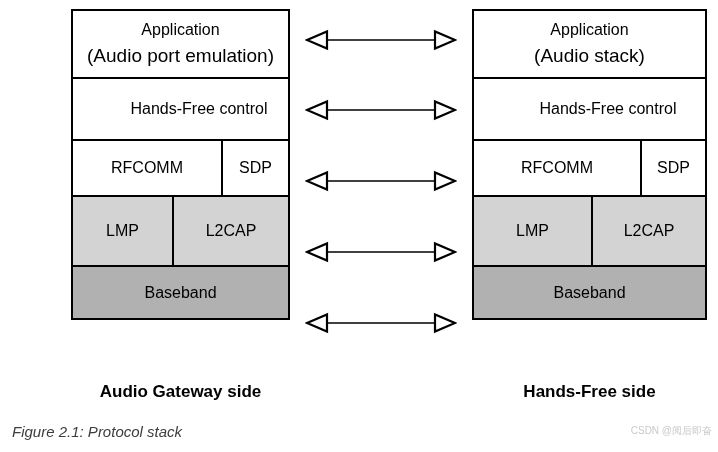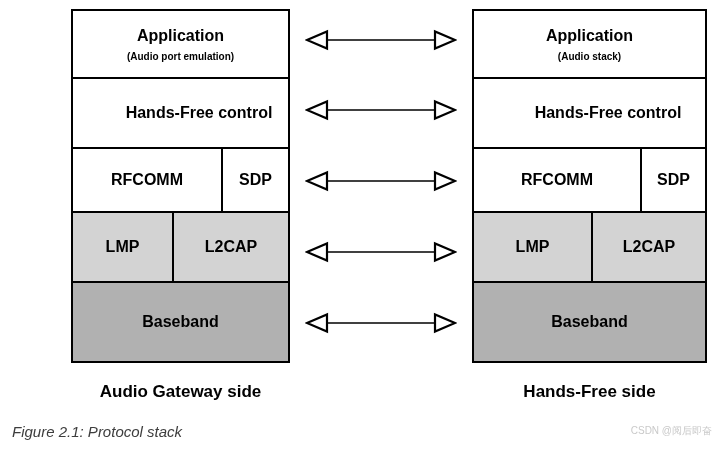--- a/index.html
+++ b/index.html
@@ -9,29 +9,29 @@
     font-family:"Liberation Sans", sans-serif;
     overflow:hidden; color:#000;
   }
   .stack { position:absolute; top:9px; }
   .stack-left  { left:71px;  width:219px; }
   .stack-right { left:472px; width:235px; }
   .row {
     box-sizing:border-box; border:2px solid var(--box-border,#000);
     background:var(--box-white,#fff);
     display:flex; align-items:center; justify-content:center;
-    text-align:right; font-size:16px;font-weight:bold;
+    text-align:right; font-size:16px;
   }
   .row + .row { margin-top:-2px; }
   .r1 { height:70px; flex-direction:column; }
-  .r2 { height:72px;padding-left:37px; }
-  .r3 { height:66px; }
+  .r2 { height:64px;padding-left:37px; }
+  .r3 { height:58px; }
   .r4 { height:72px; }
-  .r5 { height:82px; }
-  .r1 .subline { font-size:10px; margin-top:6px; }
+  .r5 { height:55px; }
+  .r1 .subline { font-size:19px; margin-top:6px; }
   .gray-light { background:var(--row-light-gray,#d3d3d3); }
   .gray-med   { background:var(--row-medium-gray,#b1b1b1); }
   .split { padding:0; align-items:stretch; }
   .split .cell {
     box-sizing:border-box; display:flex; align-items:center; justify-content:center;
     height:100%;
   }
   .split .cell:first-child { border-right:2px solid var(--box-border,#000); }
   .split .cell:last-child  { flex:1; }
   .stack-left  .r3 .cell:first-child { width:150px; }

